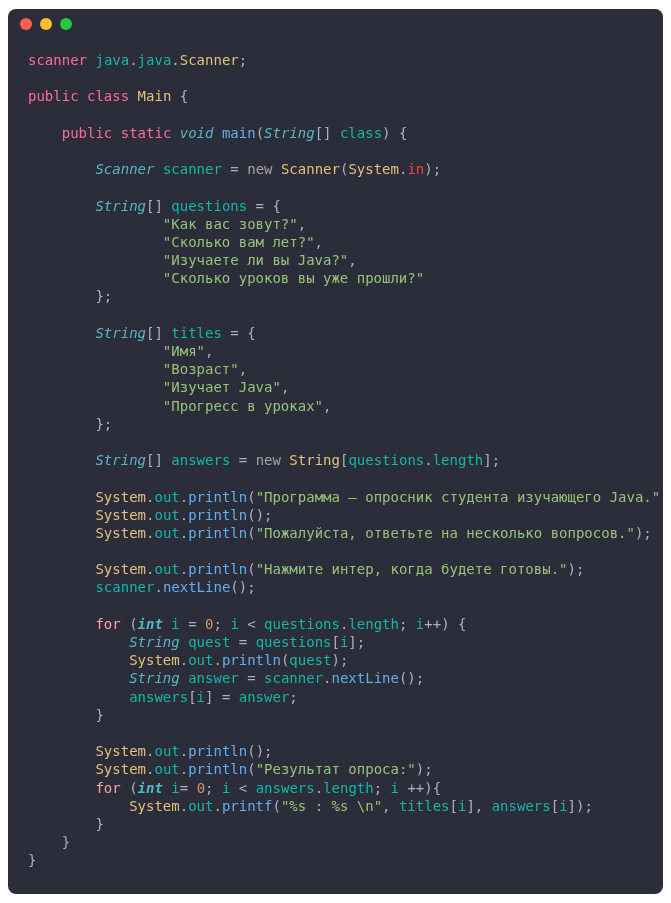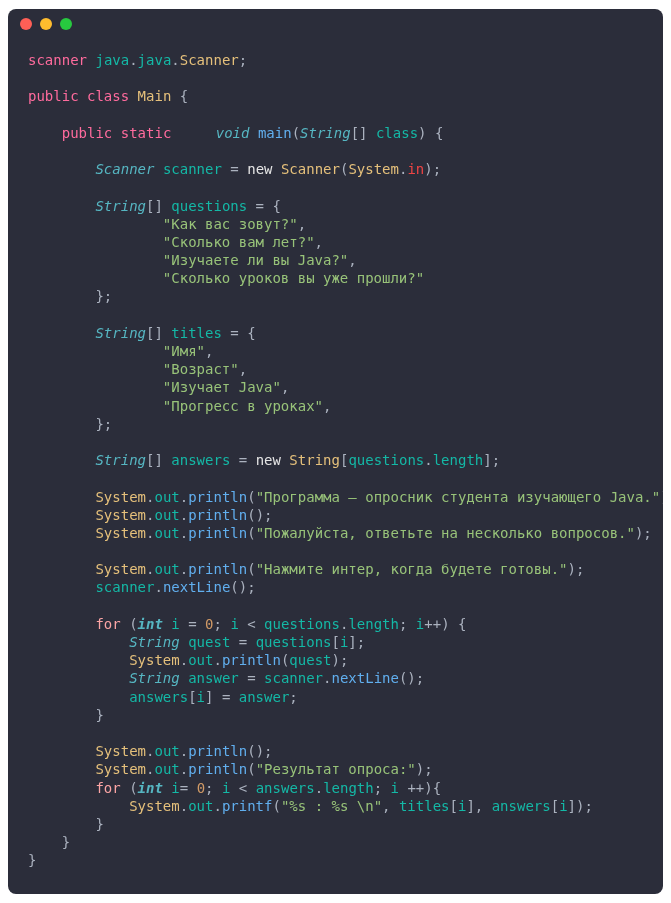--- a/index.html
+++ b/index.html
@@ -39,22 +39,22 @@
     .code-area {
       padding: 12px 16px 16px 20px;
       color: #d4d4d4;
       white-space: pre;
       overflow-x: auto;
     }
     .kw-import { color: #ff6b9d; }
     .kw-public { color: #ff6b9d; }
     .kw-class { color: #ff6b9d; }
     .kw-static { color: #ff6b9d; margin-top: 25px; }
-    .kw-void { color: #56b6c2; font-style: italic; margin-left: 36px; }
-    .kw-new { color: #e5e5e5; }
+    .kw-void { color: #56b6c2; font-style: italic; }
+    .kw-new { color: #a3a3a3; }
     .kw-for { color: #fca5a5; }
     .kw-int { color: #56b6c2; font-style: italic; font-weight: bold; }
     .type { color: #56b6c2; font-style: italic; }
     .class-name { color: #e5c07b; }
     .method { color: #61afef; }
     .string { color: #98c379; }
     .number { color: #d19a66; }
     .var { color: #14b8a6; }
     .punct { color: #abb2bf; }
     .field { color: #ef4444; }

